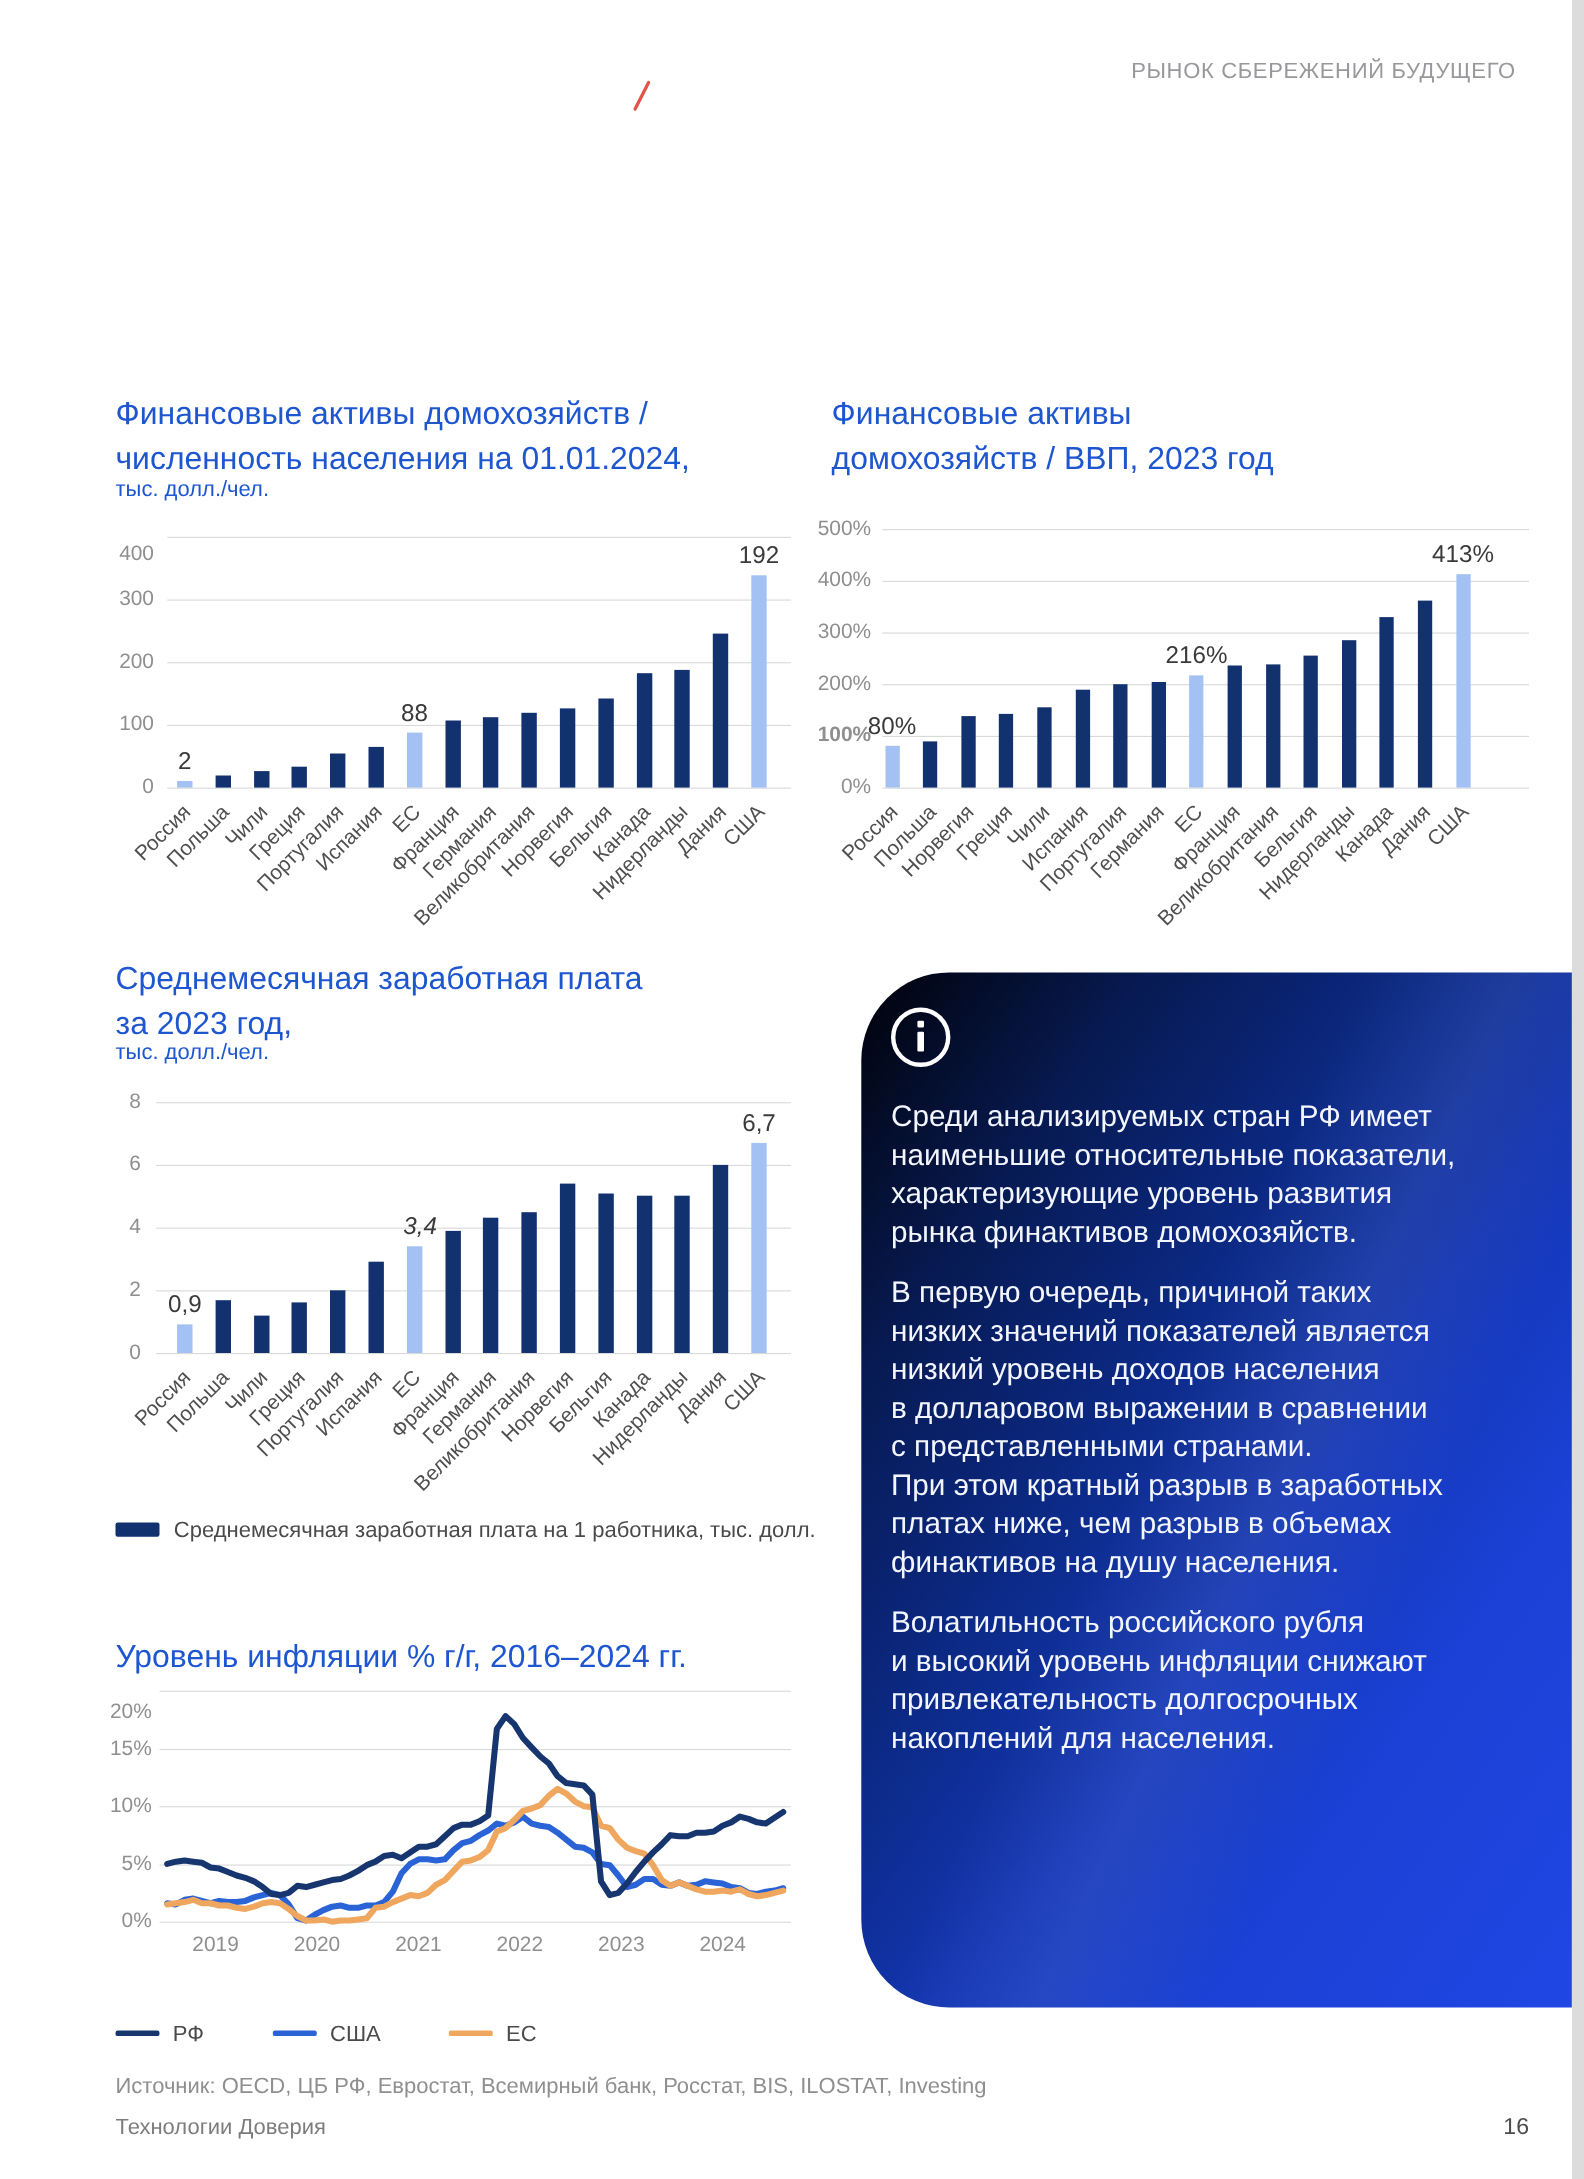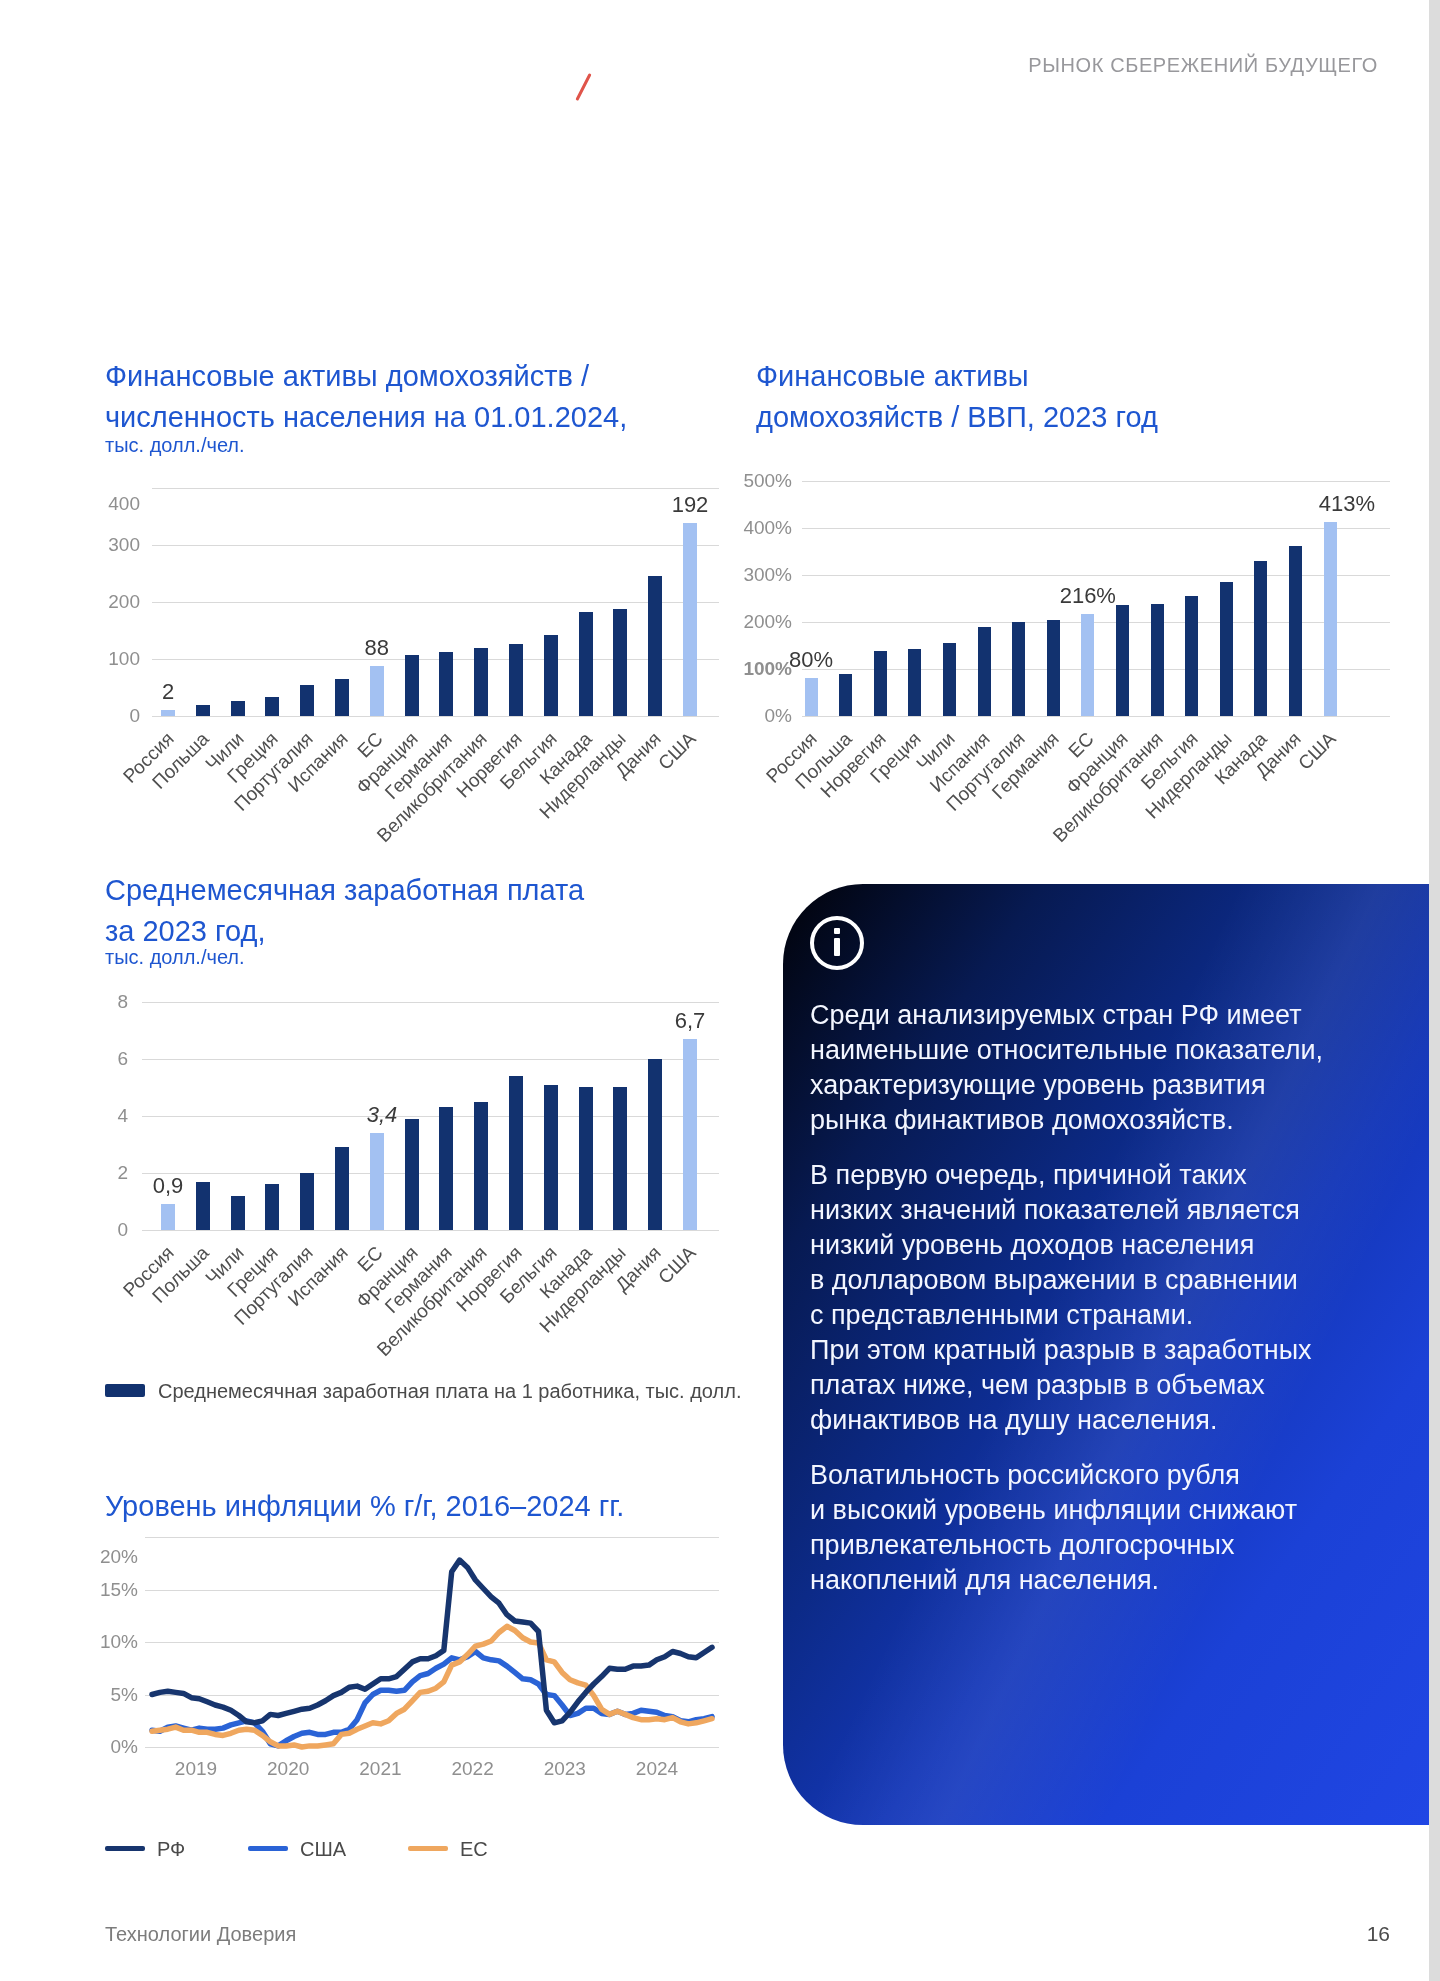--- a/index.html
+++ b/index.html
@@ -141,21 +141,21 @@
       <div class="bar" style="left: 1219.7px; top: 582px; width: 13px; height: 134px; background: rgb(18, 50, 111);"></div>
       <div class="xcat" style="left: 1041.2px; top: 728px;">Нидерланды</div>
       <div class="bar" style="left: 1254.3px; top: 561px; width: 13px; height: 155px; background: rgb(18, 50, 111);"></div>
       <div class="xcat" style="left: 1075.8px; top: 728px;">Канада</div>
       <div class="bar" style="left: 1288.9px; top: 546px; width: 13px; height: 170px; background: rgb(18, 50, 111);"></div>
       <div class="xcat" style="left: 1110.4px; top: 728px;">Дания</div>
       <div class="bar" style="left: 1323.5px; top: 522px; width: 13px; height: 194px; background: rgb(163, 193, 242);"></div>
       <div class="xcat" style="left: 1145px; top: 728px;">США</div>
       <div class="vlabel" style="left: 766px; top: 647.4px;">80%</div>
       <div class="vlabel" style="left: 1042.8px; top: 583.48px;">216%</div>
-      <div class="vlabel" style="left: 1285px; top: 490.89px; text-align: right;">413%</div>
+      <div class="vlabel" style="left: 1285px; top: 490.89px;">413%</div>
     </section>
 
   <section id="chart3">
     <div class="chart-title" style="left:105px;top:870px">Среднемесячная заработная плата
 за 2023 год,</div>
     <div class="chart-unit" style="left:105px;top:946px">тыс. долл./чел.</div>
     <div class="legend-swatch" style="left:105px;top:1384px;width:40px;height:13px;background:#12326f"></div>
     <div class="legend-row" style="left:158px;top:1380px">Среднемесячная заработная плата на 1 работника, тыс. долл.</div>
   <div class="gridline" style="left: 142px; top: 1002px; width: 577px;"></div>
       <div class="ytick" style="left: 58px; top: 992px; width: 70px;">8</div>
@@ -253,17 +253,18 @@
       <div class="xyear" style="left: 432.6px; top: 1758px;">2022</div>
       <div class="xyear" style="left: 524.8px; top: 1758px;">2023</div>
       <div class="xyear" style="left: 617px; top: 1758px;">2024</div>
       <svg viewBox="0 0 574 240" style="position: absolute; left: 145px; top: 1530px; width: 574px; height: 240px; overflow: visible;">
         <polyline points="7.0,200.2 14.9,201.3 22.8,197.1 30.7,196.0 38.5,198.1 46.4,200.2 54.3,198.1 62.2,199.2 70.1,199.2 78.0,198.1 85.9,194.9 93.8,192.8 101.6,190.8 109.5,192.8 117.4,201.3 125.3,213.8 133.2,215.9 141.1,210.7 149.0,206.5 156.9,203.3 164.7,202.3 172.6,204.4 180.5,204.4 188.4,202.3 196.3,202.3 204.2,199.2 212.1,189.7 220.0,172.9 227.8,164.5 235.7,160.3 243.6,160.3 251.5,161.3 259.4,160.3 267.3,151.9 275.2,145.6 283.1,143.5 290.9,138.3 298.8,134.1 306.7,127.8 314.6,129.8 322.5,126.7 330.4,121.5 338.3,127.8 346.2,129.8 354.0,130.9 361.9,136.1 369.8,142.4 377.7,148.8 385.6,149.8 393.5,154.0 401.4,164.5 409.3,165.6 417.1,175.0 425.0,185.5 432.9,183.4 440.8,178.2 448.7,178.2 456.6,183.4 464.5,184.4 472.4,181.3 480.2,184.4 488.1,183.4 496.0,180.3 503.9,181.3 511.8,182.3 519.7,185.5 527.6,186.6 535.5,190.8 543.3,191.8 551.2,189.7 559.1,188.7 567.0,186.6" fill="none" stroke="#2a63d6" stroke-width="5.5" stroke-linecap="round" stroke-linejoin="round"></polyline>
         <polyline points="7.0,201.3 14.9,200.2 22.8,199.2 30.7,197.1 38.5,200.2 46.4,200.2 54.3,202.3 62.2,202.3 70.1,204.4 78.0,205.4 85.9,203.3 93.8,200.2 101.6,199.2 109.5,200.2 117.4,205.4 125.3,211.8 133.2,215.9 141.1,215.9 149.0,214.9 156.9,217.0 164.7,215.9 172.6,215.9 180.5,214.9 188.4,213.8 196.3,204.4 204.2,203.3 212.1,199.2 220.0,196.0 227.8,192.8 235.7,193.9 243.6,190.8 251.5,183.4 259.4,179.2 267.3,170.8 275.2,162.4 283.1,161.3 290.9,158.2 298.8,151.9 306.7,135.1 314.6,131.9 322.5,124.6 330.4,116.2 338.3,114.1 346.2,111.0 354.0,102.5 361.9,96.3 369.8,100.5 377.7,107.8 385.6,112.0 393.5,113.0 401.4,129.8 409.3,131.9 417.1,142.4 425.0,149.8 432.9,152.9 440.8,155.1 448.7,165.6 456.6,179.2 464.5,184.4 472.4,181.3 480.2,184.4 488.1,187.6 496.0,189.7 503.9,189.7 511.8,188.7 519.7,189.7 527.6,187.6 535.5,191.8 543.3,193.9 551.2,192.8 559.1,190.8 567.0,188.7" fill="none" stroke="#efa75f" stroke-width="5.5" stroke-linecap="round" stroke-linejoin="round"></polyline>
         <polyline points="7.0,164.5 14.9,162.4 22.8,161.3 30.7,162.4 38.5,163.4 46.4,167.7 54.3,168.7 62.2,171.8 70.1,175.0 78.0,177.1 85.9,180.3 93.8,185.5 101.6,191.8 109.5,192.8 117.4,190.8 125.3,184.4 133.2,185.5 141.1,183.4 149.0,181.3 156.9,179.2 164.7,178.2 172.6,175.0 180.5,170.8 188.4,165.6 196.3,162.4 204.2,157.2 212.1,156.1 220.0,159.3 227.8,154.0 235.7,148.8 243.6,148.8 251.5,146.6 259.4,139.3 267.3,131.9 275.2,128.8 283.1,128.8 290.9,125.7 298.8,120.4 306.7,41.7 314.6,30.1 322.5,37.4 330.4,50.0 338.3,58.5 346.2,66.8 354.0,73.2 361.9,84.7 369.8,91.0 377.7,92.0 385.6,93.1 393.5,101.5 401.4,180.3 409.3,192.8 417.1,190.8 425.0,182.3 432.9,171.8 440.8,162.4 448.7,154.0 456.6,146.6 464.5,138.3 472.4,139.3 480.2,139.3 488.1,136.1 496.0,136.1 503.9,135.1 511.8,129.8 519.7,126.7 527.6,121.5 535.5,123.5 543.3,126.7 551.2,127.8 559.1,122.5 567.0,117.3" fill="none" stroke="#17356e" stroke-width="5.5" stroke-linecap="round" stroke-linejoin="round"></polyline>
       </svg>
     </section>
 
+  <div class="footer-src">Источник: OECD, ЦБ РФ, Евростат, Всемирный банк, Росстат, BIS, ILOSTAT, Investing</div>
   <div class="footer-brand">Технологии Доверия</div>
   <div class="page-num">16</div>
 
   <div class="scrollbar"></div>
 </div>
 
 </body></html>

